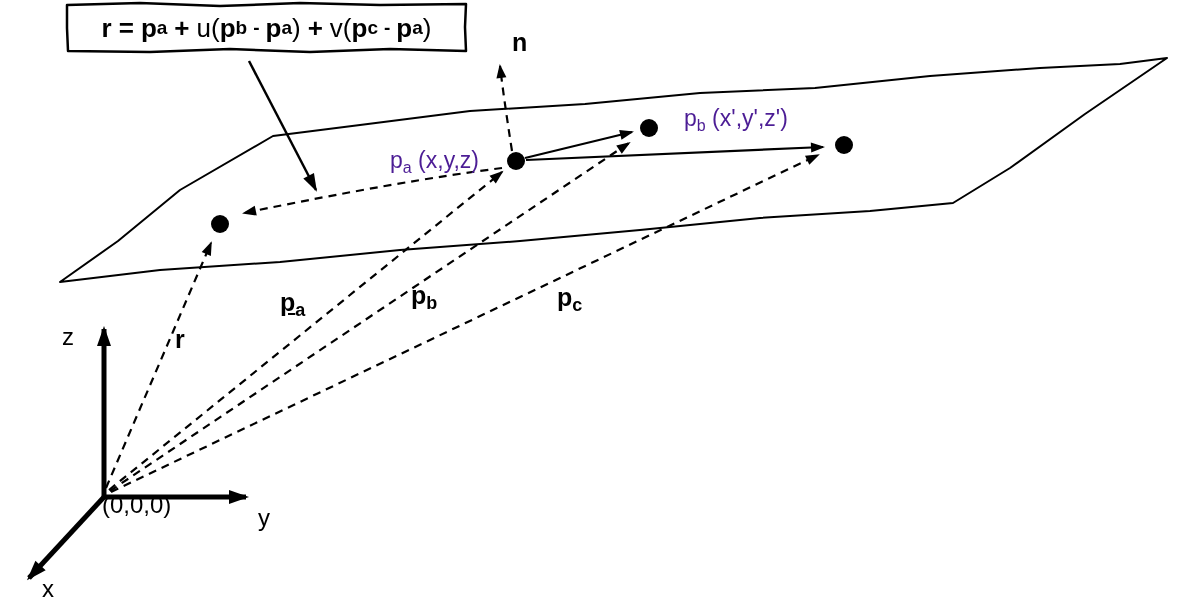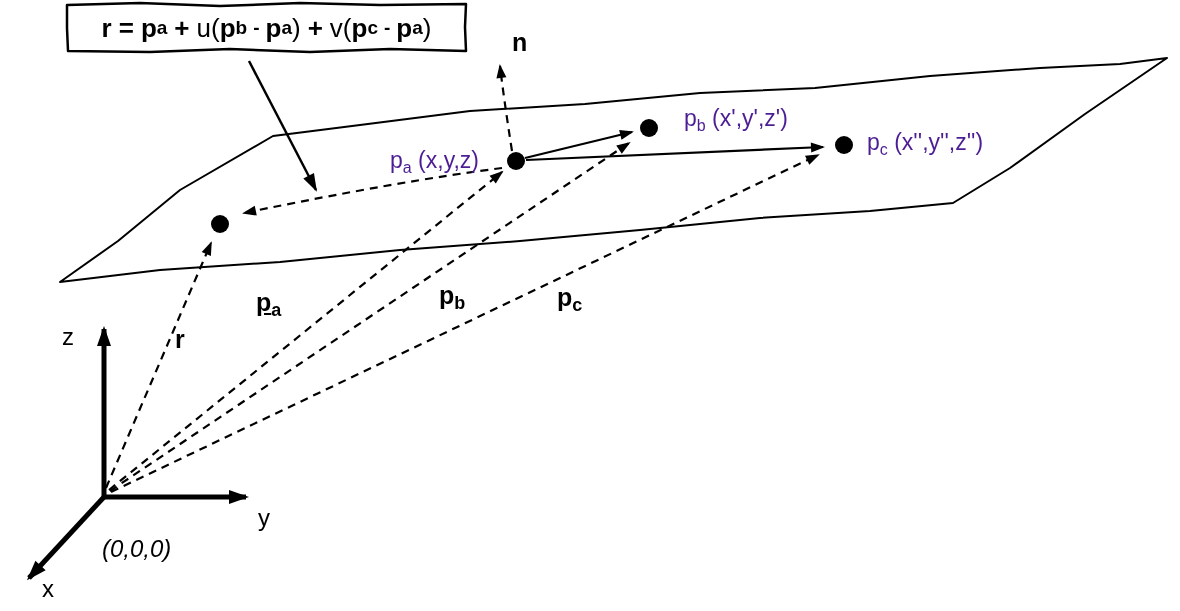--- a/index.html
+++ b/index.html
@@ -131,34 +131,30 @@
   <div class="veclbl" style="left:512px; top:29px;">n</div>
 
   <div class="lbl" style="left:390px; top:141px;margin-top:7px;">
     <span>p</span><sub>a</sub>
     <span>(x,y,z)</span>
   </div>
   <div class="lbl" style="left:684px; top:106px;">
     <span>p</span><sub>b</sub>
     <span>(x',y',z')</span>
   </div>
-  <div class="lbl" style="left:867px; top:130px;">
-    <span>p</span><sub>c</sub>
-    <span>(x'',y'',z'')</span>
-  </div>
 
   <div class="veclbl" style="left:175px; top:326px;">r</div>
-  <div class="veclbl" style="left:256px; top:289px;text-decoration:underline;">
+  <div class="veclbl" style="left:280px; top:289px;text-decoration:underline;">
     <span>p</span><sub>a</sub>
   </div>
-  <div class="veclbl" style="left:411px; top:282px;margin-left:28px;">
+  <div class="veclbl" style="left:411px; top:282px;">
     <span>p</span><sub>b</sub>
   </div>
   <div class="veclbl" style="left:557px; top:284px;">
     <span>p</span><sub>c</sub>
   </div>
 
   <div class="axlbl" style="left:62px; top:324px;">z</div>
   <div class="axlbl" style="left:258px; top:505px;">y</div>
   <div class="axlbl" style="left:42px; top:576px;">x</div>
-  <div class="axlbl" style="left:102px; top:536px;font-style:italic;">(0,0,0)</div>
+  <div class="axlbl" style="left:102px; top:492px;">(0,0,0)</div>
 
 </div>
 
 </body></html>

